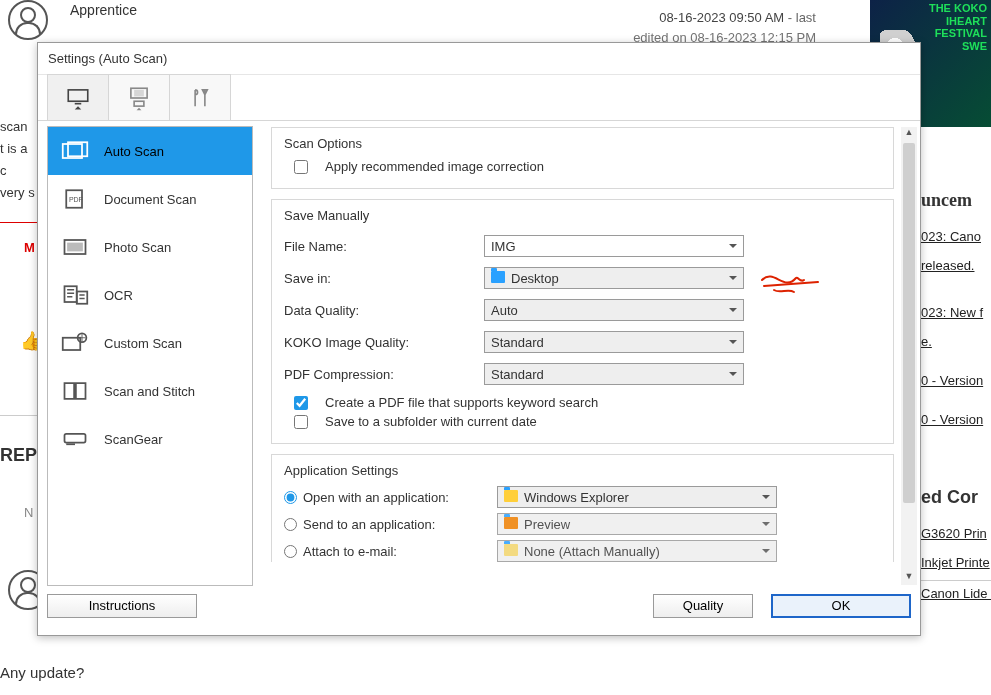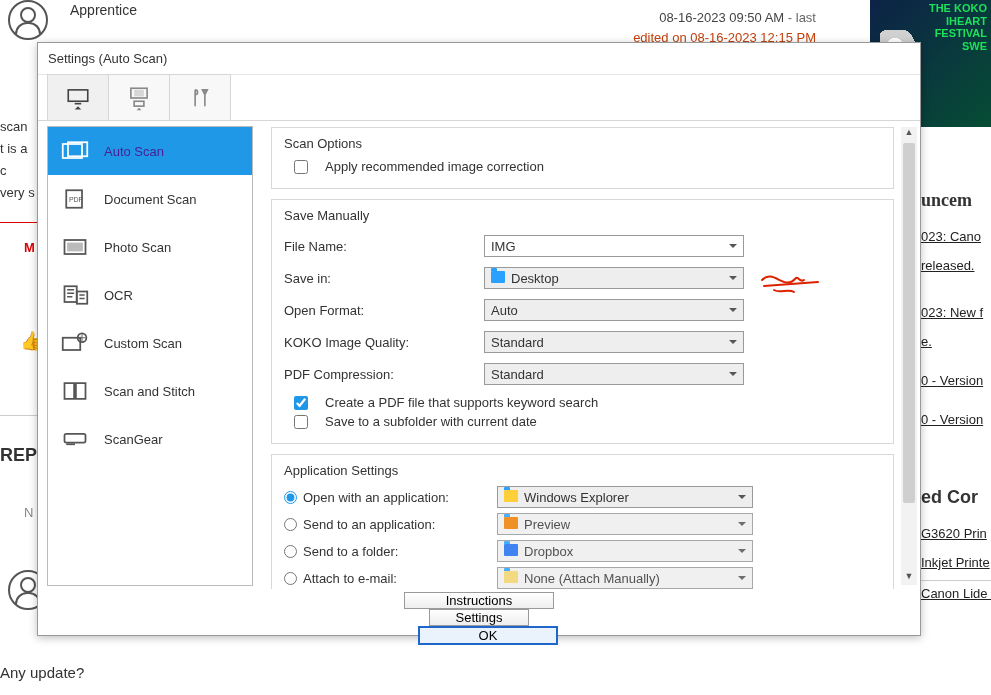--- a/index.html
+++ b/index.html
@@ -5,21 +5,21 @@
   * { box-sizing: border-box; margin: 0; padding: 0; font-family: "Segoe UI", Tahoma, sans-serif; }
   body { background: #fff; width: 991px; height: 695px; overflow: hidden; position: relative; font-size: 13px; color: #333; }
   
   .bg { position: absolute; inset: 0; z-index: 0; }
   .bg .avatar-bg { position:absolute; left:8px; top:0; width:40px;height:40px;border:2px solid #555;border-radius:50%; }
   .bg .avatar-bg::after{content:"";position:absolute;top:5px;left:10px;width:12px;height:12px;border:2px solid #555;border-radius:50%;}
   .bg .avatar-bg::before{content:"";position:absolute;bottom:4px;left:5px;width:22px;height:10px;border:2px solid #555;border-bottom:none;border-radius:12px 12px 0 0;}
   .bg .rank { position:absolute; left:70px; top:2px; font-size:14px; color:#333; }
   .bg .date1 { position:absolute; right:175px; top:10px; font-size:13px; color:#444; }
   .bg .date1 i{font-style:normal;color:#666;}
-  .bg .date2 { position:absolute; right:175px; top:30px; font-size:13px; color:#c2410c;text-decoration:underline; }
+  .bg .date2 { position:absolute; right:175px; top:30px; font-size:13px; color:#737373;text-decoration:underline; }
   .bg .promo { position:absolute; right:0; top:0; width:121px; height:127px; background: linear-gradient(135deg,#0d2247,#064d34); }
   .bg .promo .vr{ position:absolute; top:30px; left:10px; width:50px;height:60px; background:radial-gradient(circle at 30% 30%, #fff 0 18%, #d0d0d0 18% 38%, transparent 38%);}
   .bg .promo-txt{position:absolute; top:2px; right:4px; font-size:11px; font-weight:700; color:#1ee05a; text-align:right; line-height:1.15;}
   .bg .leftnotes { position:absolute; left:0; top:116px; width:36px; font-size:13px; color:#333; line-height:22px;}
   .bg .red-tab{position:absolute; left:24px; top:240px; font-weight:700; color:#d00;}
   .bg .red-sep{position:absolute; left:0; top:222px; width:40px; border-top:1px solid #d00;}
   .bg .thumb-icon{position:absolute; left:20px; top:330px; color:#d00; font-size:18px;}
   .bg .bottom-sep{position:absolute; left:0; top:415px; width:40px; border-top:1px solid #ccc;}
   .bg .repl{position:absolute; left:0; top:445px; font-weight:800; font-size:18px;}
   .bg .n-lbl{position:absolute; left:24px; top:505px; color:#888;}
@@ -37,21 +37,21 @@
   .dialog { position:absolute; left:37px; top:42px; width:884px; height:594px; border:1px solid #999; background:#fff; box-shadow: 0 2px 8px rgba(0,0,0,.25); z-index:2;}
   .titlebar{ height:32px; line-height:32px; padding:0 10px; font-size:13px; border-bottom:1px solid #e6e6e6;}
   .tab-strip{ height:46px; border-bottom:1px solid #d6d6d6; background:#fff; position:relative; display:flex; align-items:flex-end; padding-left:9px;}
   .tab-strip .tab{ width:62px; height:46px; display:flex; align-items:center; justify-content:center; border:1px solid #d6d6d6; border-bottom:none; background:#f8f8f8; margin-right:-1px; color:#888;}
   .tab-strip .tab.active{ background:#f0f0f0; color:#444; position:relative; z-index:1;}
   .tab-strip .tab svg{width:26px;height:26px;}
 
   .body-area{ position:absolute; top:78px; bottom:44px; left:0; right:0; display:flex;}
   .sidebar{ width:206px; border:1px solid #bbb; margin:5px 0 5px 9px; background:#fff; overflow:hidden;}
   .side-item{ height:48px; display:flex; align-items:center; gap:14px; padding:0 12px; font-size:13px; color:#333; cursor:pointer;}
-  .side-item.active{ background:#1f98e8; color:#4c1d95;}
+  .side-item.active{ background:#1f98e8; color:#000000;}
   .side-item .ico{ width:30px; height:24px; display:flex; align-items:center; justify-content:center; color:#555;}
   .side-item.active .ico{ color:#fff;}
   .side-item .ico svg{width:28px;height:22px;}
 
   .content{ flex:1; position:relative; padding:6px 26px 6px 18px; overflow:hidden;}
   .scroll-track{ position:absolute; right:3px; top:6px; bottom:6px; width:16px; background:#f2f2f2;}
   .scroll-track .up, .scroll-track .dn{position:absolute; left:0; width:16px;height:14px; background:#f2f2f2; text-align:center; font-size:9px; color:#555;}
   .scroll-track .up{top:0;} .scroll-track .dn{bottom:0;}
   .scroll-track .thumb{position:absolute; left:2px; top:16px; width:12px; height:360px; background:#cfcfcf; border-radius:2px;}
 
@@ -63,25 +63,25 @@
   .form-row .lbl{ width:200px; font-size:13px;}
   .form-row .ctrl{ width:260px;border-radius:7px;}
   .sel{ width:100%; height:22px; border:1px solid #9a9a9a; background:#eee; font-size:13px; display:flex; align-items:center; padding:0 6px; position:relative;}
   .sel.white{ background:#fff;}
   .sel::after{ content:""; position:absolute; right:6px; top:8px; border:4px solid transparent; border-top-color:#555;}
   .sel .selicon{width:14px;height:14px;margin-right:6px;display:inline-flex;}
   .sel.disabled{ opacity:.85;}
   .radio-row{ display:flex; align-items:center; margin:5px 0;}
   .radio-row input[type=radio]{ margin-right:6px; accent-color:#1f98e8;}
   .radio-row .lbl{ width:194px; font-size:13px;}
-  .radio-row .ctrl{ width:256px;}
+  .radio-row .ctrl{ width:280px;}
 
   .annot{position:absolute; left:760px; top:268px; width:60px; height:28px; z-index:5; pointer-events:none;}
 
-  .button-bar{ position:absolute; left:0; right:0; bottom:0; height:44px; border-top:1px solid transparent; display:flex; align-items:center; padding:0 9px;flex-direction:column;}
+  .button-bar{ position:absolute; left:0; right:0; bottom:8px; height:44px; border-top:1px solid transparent; display:flex; align-items:center; padding:0 9px;}
   .btn{ height:24px; min-width:150px; border:1px solid #9a9a9a; background:linear-gradient(#fff,#eee); font-size:13px; cursor:pointer;}
   .btn-spacer{flex:1;}
   .btn.default{min-width:100px;}
   .btn.ok{ min-width:140px; border:2px solid #1e66c9; background:#eaf2fb; margin-left:18px;}
 
   
   .foldericon{width:14px;height:12px;background:#2aa1ff; position:relative; display:inline-block; border-radius:1px;}
   .foldericon::before{content:"";position:absolute;top:-3px;left:0;width:6px;height:3px;background:#2aa1ff;border-radius:1px 1px 0 0;}
   .winexp{background:#ffcf3a;}
   .dbx{background:#1f6ff0;}
@@ -270,21 +270,21 @@
           <div class="ctrl">
               <div class="sel">
                 <span class="selicon">
                   <span class="foldericon"></span>
                 </span>
                 <span>Desktop</span>
               </div>
             </div>
         </div>
         <div class="form-row">
-          <div class="lbl">Open Format:</div>
+          <div class="lbl">Data Quality:</div>
           <div class="ctrl">
               <div class="sel">
                 <span>Auto</span>
               </div>
             </div>
         </div>
         <div class="form-row">
           <div class="lbl">KOKO Image Quality:</div>
           <div class="ctrl">
               <div class="sel">
@@ -332,32 +332,20 @@
               <div class="sel disabled">
                 <span class="selicon">
                   <span class="foldericon prv"></span>
                 </span>
                 <span>Preview</span>
               </div>
             </div>
         </div>
         <div class="radio-row">
           <input type="radio" name="appset" style="">
-          <div class="lbl">Send to a folder:</div>
-          <div class="ctrl">
-              <div class="sel disabled">
-                <span class="selicon">
-                  <span class="foldericon dbx"></span>
-                </span>
-                <span>Dropbox</span>
-              </div>
-            </div>
-        </div>
-        <div class="radio-row">
-          <input type="radio" name="appset" style="">
           <div class="lbl">Attach to e-mail:</div>
           <div class="ctrl">
               <div class="sel disabled">
                 <span class="selicon">
                   <span class="foldericon none"></span>
                 </span>
                 <span>None (Attach Manually)</span>
               </div>
             </div>
         </div>
@@ -367,16 +355,16 @@
         <div class="up">▲</div>
         <div class="thumb"></div>
         <div class="dn">▼</div>
       </div>
     </div>
   </div>
 
   <div class="button-bar">
     <button class="btn">Instructions</button>
     <div class="btn-spacer"></div>
-    <button class="btn default">Settings</button>
+    <button class="btn default">Quality</button>
     <button class="btn ok">OK</button>
   </div>
 </div>
 
 </body></html>

